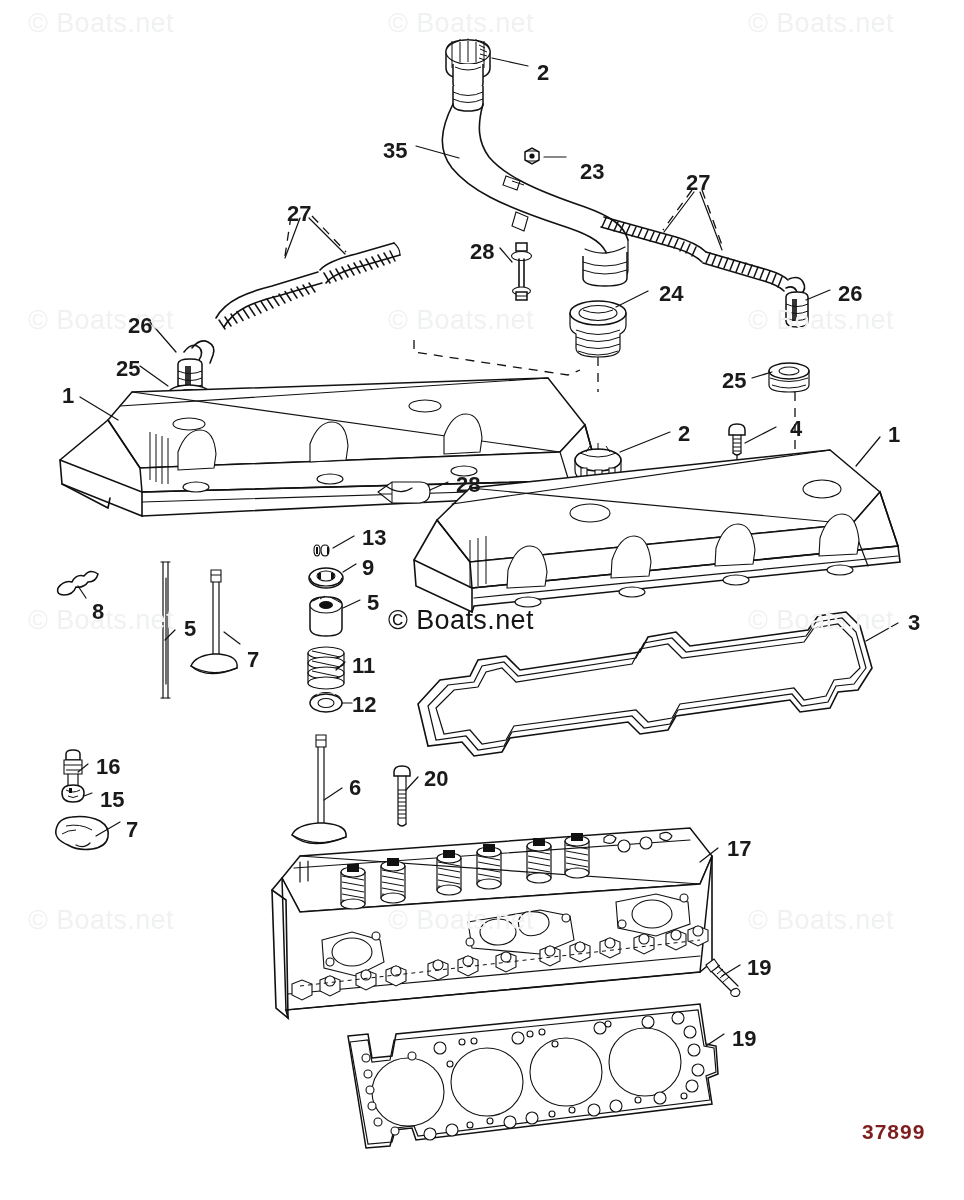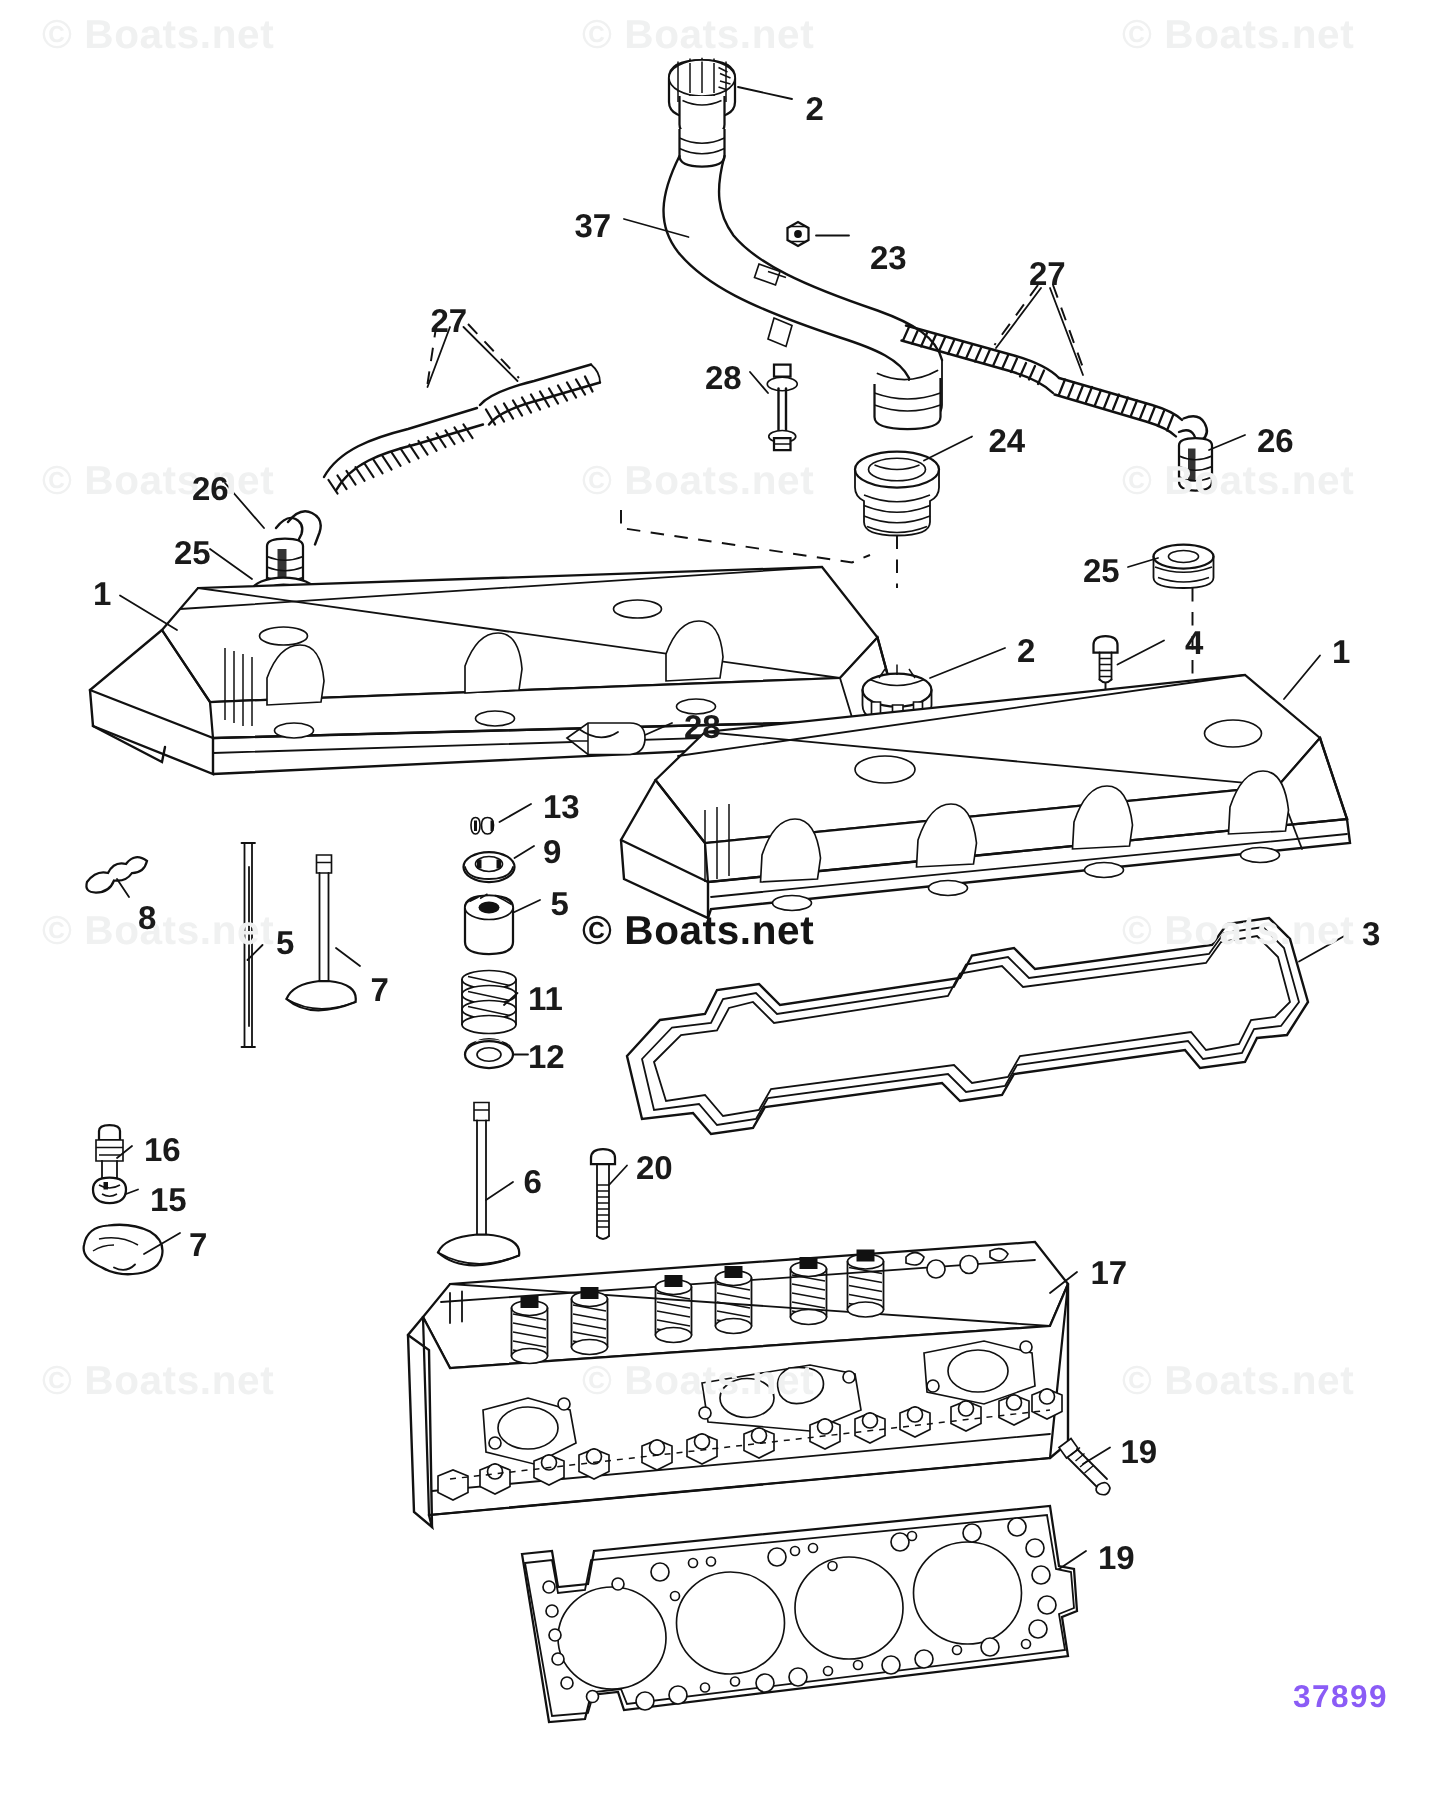--- a/index.html
+++ b/index.html
@@ -13,21 +13,21 @@
     width:964px;
     height:1200px;
     background:#ffffff;
     overflow:hidden;
   }
   
   .wm{
     position:absolute;
     font-family:"Liberation Sans", sans-serif;
     font-size:27px;
-    font-weight:700;
+    font-weight:400;
     color:#f0f1f1;
     white-space:nowrap;
     letter-spacing:0.4px;
     user-select:none;
     pointer-events:none;
   }
   .wm.strong{ color:#141414; opacity:1; }
   
   .num{
     position:absolute;
@@ -36,21 +36,21 @@
     font-size:22px;
     color:#1a1a1a;
     line-height:1;
     white-space:nowrap;
   }
   #figno{
     position:absolute;
     font-family:"Liberation Sans", sans-serif;
     font-weight:700;
     font-size:21px;
-    color:#8b5cf6;
+    color:#7f1d1d;
     letter-spacing:1px;
   }
   svg.art{
     position:absolute;
     left:0; top:0;
     width:964px; height:1200px;
     pointer-events:none;
   }
   .ln{ stroke:#111; stroke-width:1.6; fill:none; stroke-linecap:round; }
   .ln2{ stroke:#111; stroke-width:1.2; fill:none; stroke-linecap:round; }
@@ -602,21 +602,21 @@
       <div class="wm" style="left: 28px; top: 605px; color: rgb(240, 241, 241);">© Boats.net</div>
       <div class="wm strong" style="left: 388px; top: 605px; color: rgb(20, 20, 20);">© Boats.net</div>
       <div class="wm" style="left: 748px; top: 605px; color: rgb(240, 241, 241);">© Boats.net</div>
       <div class="wm" style="left: 28px; top: 905px; color: rgb(240, 241, 241);">© Boats.net</div>
       <div class="wm" style="left: 388px; top: 905px; color: rgb(240, 241, 241);">© Boats.net</div>
       <div class="wm" style="left: 748px; top: 905px; color: rgb(240, 241, 241);">© Boats.net</div>
     </div>
 
   <div id="callouts">
       <div class="num" style="left: 537px; top: 62px;">2</div>
-      <div class="num" style="left: 383px; top: 140px;">37</div>
+      <div class="num" style="left: 383px; top: 140px;">35</div>
       <div class="num" style="left: 580px; top: 161px;">23</div>
       <div class="num" style="left: 686px; top: 172px;">27</div>
       <div class="num" style="left: 287px; top: 203px;">27</div>
       <div class="num" style="left: 470px; top: 241px;">28</div>
       <div class="num" style="left: 659px; top: 283px;">24</div>
       <div class="num" style="left: 838px; top: 283px;">26</div>
       <div class="num" style="left: 128px; top: 315px;">26</div>
       <div class="num" style="left: 116px; top: 358px;">25</div>
       <div class="num" style="left: 722px; top: 370px;">25</div>
       <div class="num" style="left: 62px; top: 385px;">1</div>

